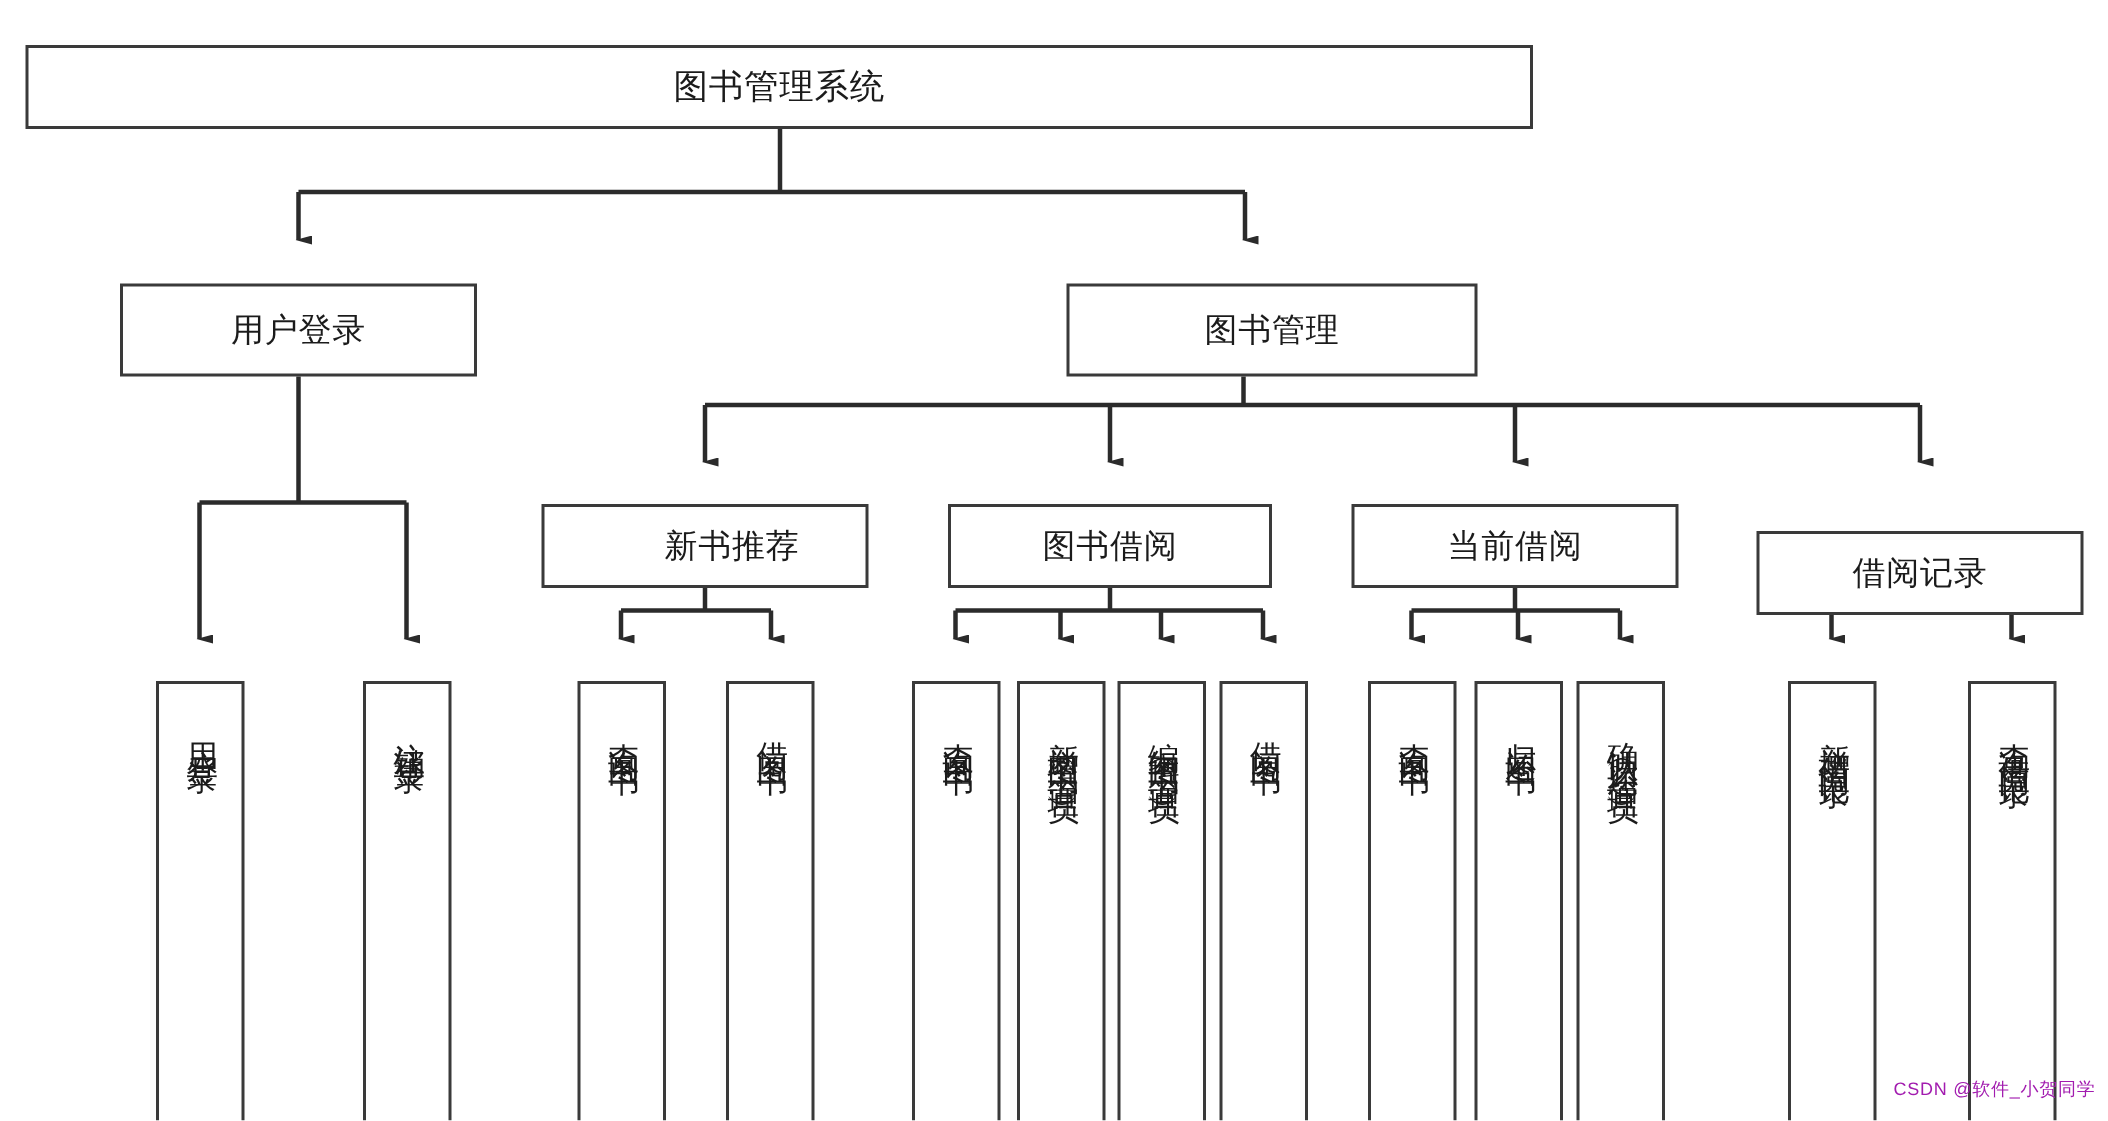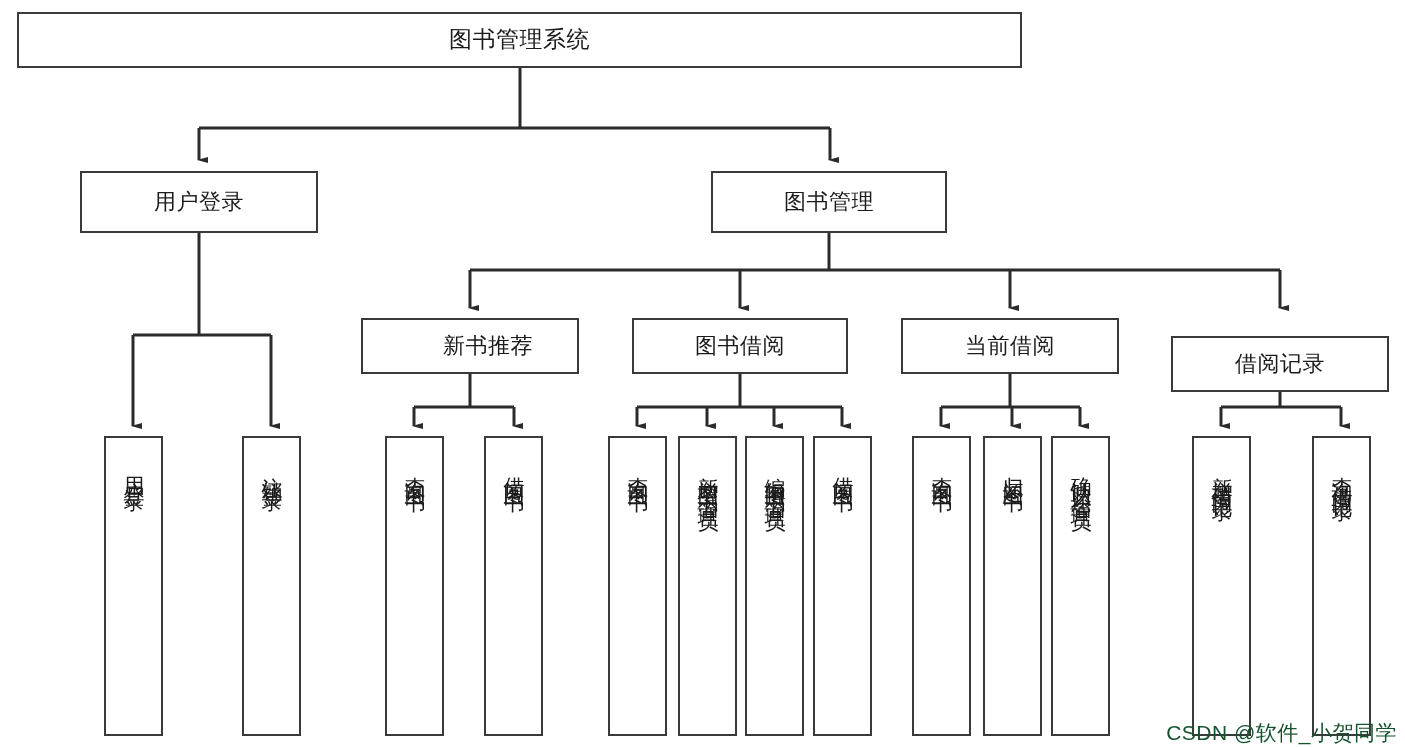--- a/index.html
+++ b/index.html
@@ -28,20 +28,21 @@
   .node {
     position: absolute;
     box-sizing: border-box;
     background: #ffffff;
     border: 2px solid #3a3a3a;
     display: flex;
     align-items: center;
     justify-content: center;
     color: #1b1b1b;
     line-height: 1.18;
+    margin-top: 18px;
   }
   .node.h {
     font-size: 22px;
     letter-spacing: 0.5px;
   }
   .node.root {
     font-size: 23px;
   }
   .node.v {
     font-size: 21px;
@@ -51,23 +52,23 @@
   }
   .node.v .vtext {
     writing-mode: vertical-rl;
     text-orientation: upright;
     letter-spacing: 5px;
     white-space: nowrap;
   }
   .watermark {
     position: absolute;
     right: 8px;
-    bottom: 0;
-    font-size: 21px;
-    color: #14532d;
+    bottom: 12px;
+    font-size: 12px;
+    color: #a21caf;
     letter-spacing: 0.5px;
     white-space: nowrap;
   }
 </style>
 </head>
 <body>
 
 <div id="canvas">
 
   <svg class="edges" viewBox="0 0 1405 747">
@@ -121,21 +122,21 @@
   </svg>
 
   <div class="node h root" style="left:17px; top:12px; width:1005px; height:56px;">
     <span>图书管理系统</span>
   </div>
 
   <div class="node h" style="left:80px; top:171px; width:238px; height:62px;">
     <span>用户登录</span>
   </div>
 
-  <div class="node h" style="left:711px; top:171px; width:236px; height:62px;">
+  <div class="node h" style="left:711px; top:171px; width:274px; height:62px;">
     <span>图书管理</span>
   </div>
 
   <div class="node h" style="left:361px; top:318px; width:218px; height:56px;padding-left:36px;">
     <span>新书推荐</span>
   </div>
 
   <div class="node h" style="left:632px; top:318px; width:216px; height:56px;">
     <span>图书借阅</span>
   </div>

